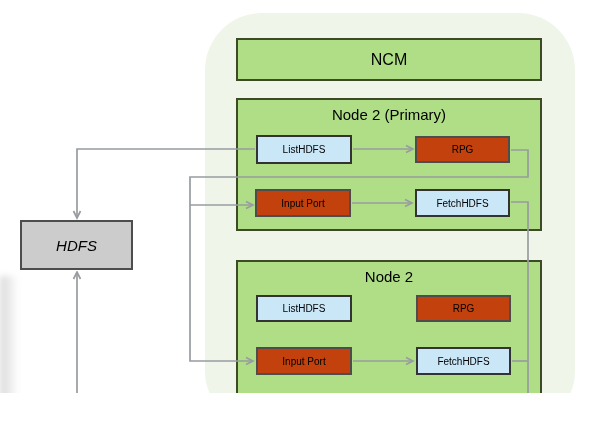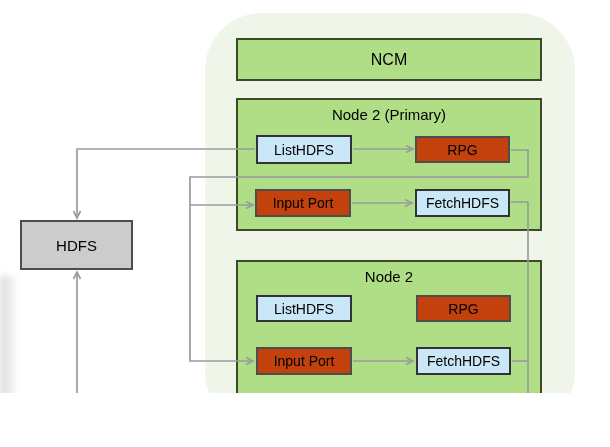--- a/index.html
+++ b/index.html
@@ -52,39 +52,40 @@
   .node-title {
     text-align: center;
     margin-top: 6px;
     font-size: 15px;
     color: #000;
   }
   .small-box {
     position: absolute;
     box-sizing: border-box;
     display: flex; align-items: center; justify-content: center;
-    font-size: 14px;
+    font-size: 10px;
     color: #000;
     z-index: 3;
   }
   .proc-blue { background: #cae7f8; border: 2px solid #333333; }
   .box-gray  { background: #c2410c; border: 2px solid #4d4d4d; }
   .l1 { left: 256px; top: 135px; width: 96px; height: 29px; }
   .r1 { left: 415px; top: 136px; width: 95px; height: 27px; }
   .i1 { left: 255px; top: 189px; width: 96px; height: 28px; }
   .f1 { left: 415px; top: 189px; width: 95px; height: 28px; }
   .l2 { left: 256px; top: 295px; width: 96px; height: 27px; }
   .r2 { left: 416px; top: 295px; width: 95px; height: 27px; }
   .i2 { left: 256px; top: 347px; width: 96px; height: 28px; }
   .f2 { left: 416px; top: 347px; width: 95px; height: 28px; }
   .hdfs {
     left: 20px; top: 220px; width: 113px; height: 50px;
     background: #cccccc; border: 2px solid #4d4d4d;
     font-size: 15px;
     z-index: 3;
+    font-style: italic;
   }
   .wires {
     position: absolute;
     left: 0; top: 0;
     width: 610px;
     height: 447px;
     z-index: 5;
     pointer-events: none;
   }
   .wires path {

